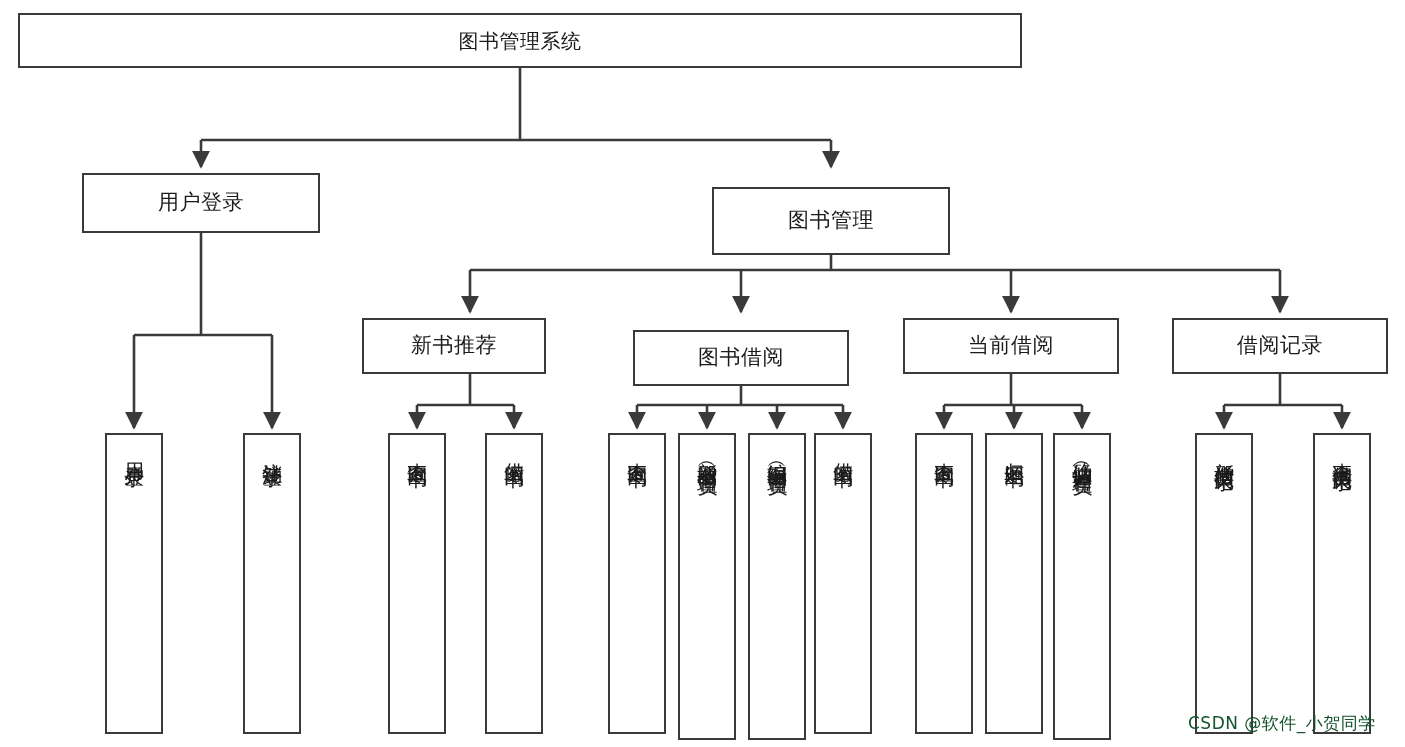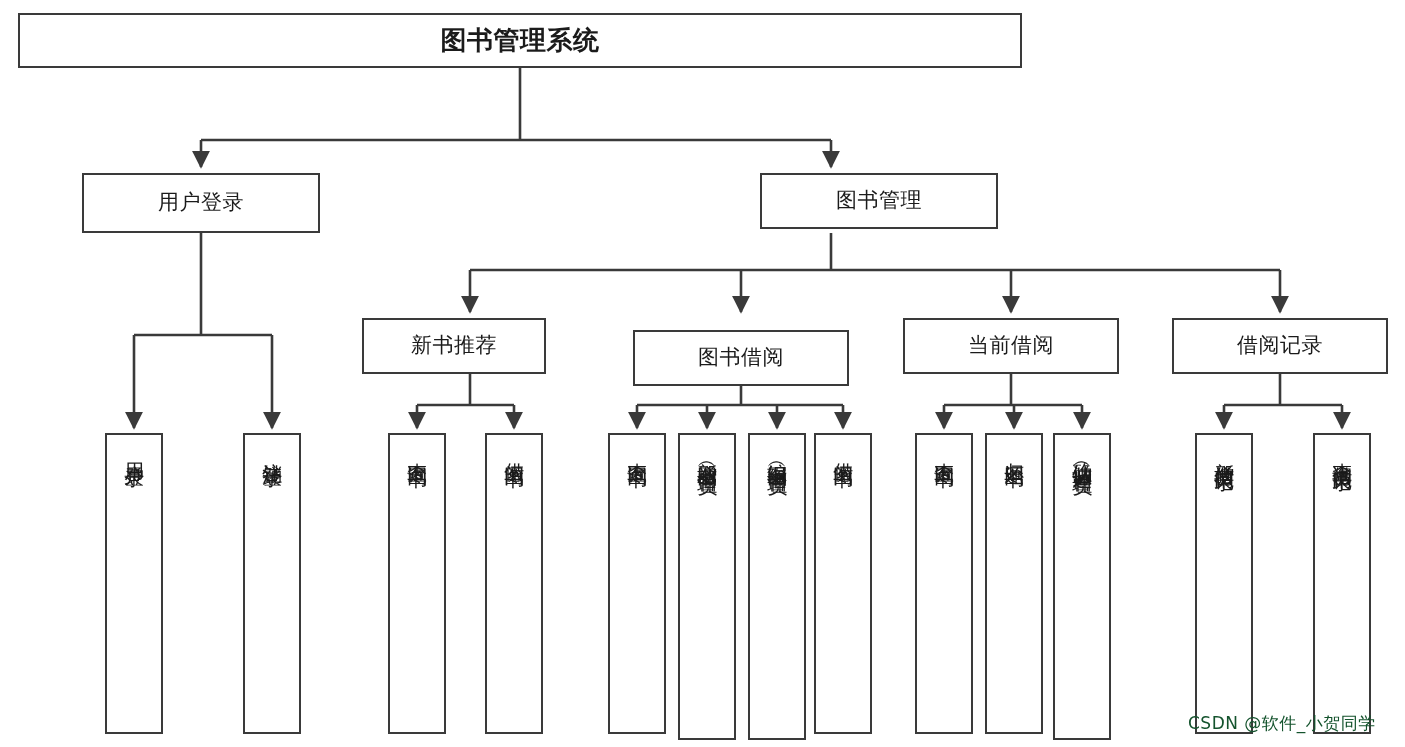--- a/index.html
+++ b/index.html
@@ -31,21 +31,21 @@
     display: block;
     text-align: center;
     letter-spacing: 0.5px;
   }
   
   .h-node .label {
     font-size: 21px;
     line-height: 1.1;
     white-space: nowrap;
   }
-  #node-root .label { font-size: 26px; font-weight: bold; }
+  #node-root .label { font-size: 20px; }
   
   .v-node {
     align-items: flex-start;
     padding-top: 12px;
   }
   .v-node .label {
     writing-mode: vertical-rl;
     text-orientation: upright;
     font-size: 20px;
     line-height: 1.08;
@@ -125,21 +125,21 @@
     </g>
   </svg>
 
   <div class="node h-node" id="node-root" style="left:18px; top:13px; width:1004px; height:55px;">
     <span class="label">图书管理系统</span>
   </div>
 
   <div class="node h-node" style="left:82px; top:173px; width:238px; height:60px;">
     <span class="label">用户登录</span>
   </div>
-  <div class="node h-node" style="left:712px; top:173px; width:238px; height:56px;margin-left:48px;">
+  <div class="node h-node" style="left:712px; top:187px; width:238px; height:68px;">
     <span class="label">图书管理</span>
   </div>
 
   <div class="node h-node" style="left:362px; top:318px; width:184px; height:56px;">
     <span class="label">新书推荐</span>
   </div>
   <div class="node h-node" style="left:633px; top:318px; width:216px; height:56px;margin-top:12px;">
     <span class="label">图书借阅</span>
   </div>
   <div class="node h-node" style="left:1172px; top:318px; width:216px; height:56px;">

